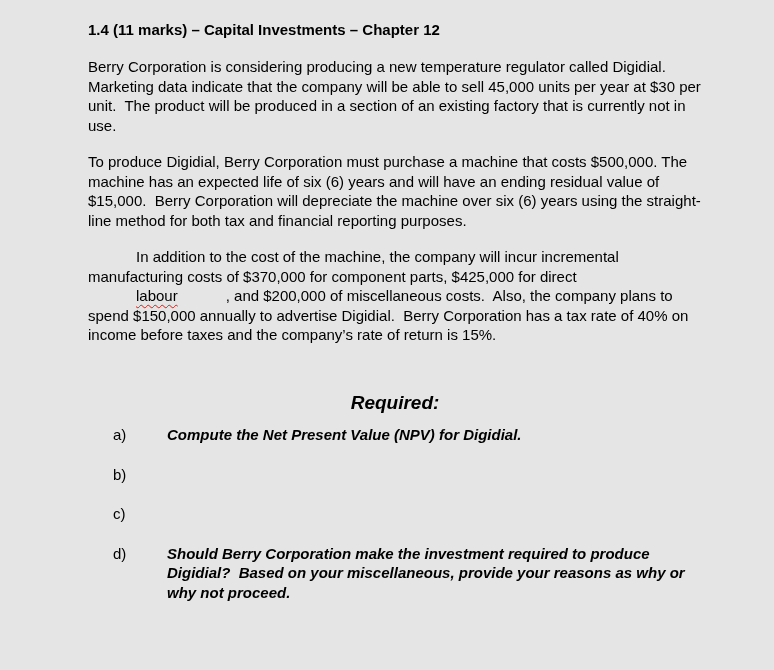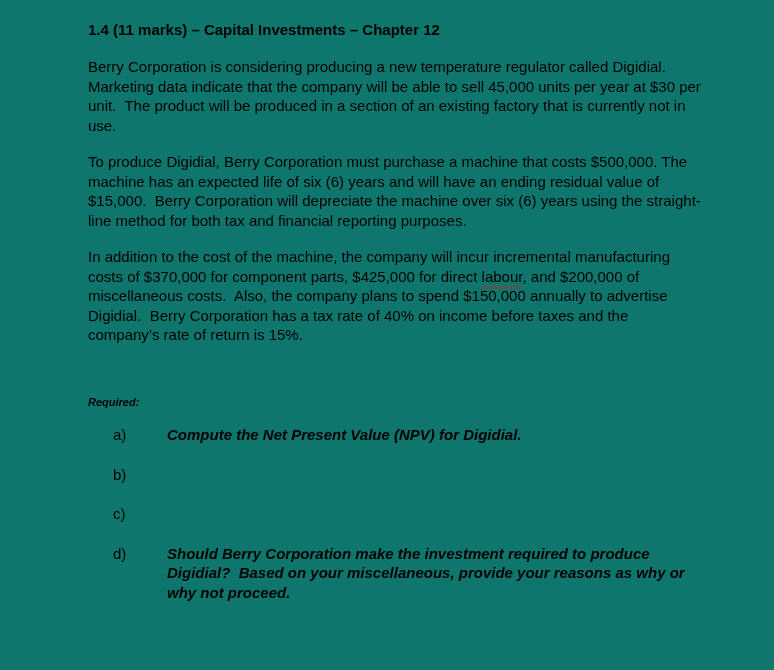--- a/index.html
+++ b/index.html
@@ -10,49 +10,50 @@
     width: 774px;
     height: 670px;
     overflow: hidden;
     font-family: "Liberation Sans", "DejaVu Sans", sans-serif;
     color: #000000;
   }
   .page {
     width: 774px;
     height: 670px;
     padding: 20px 72px 0 88px;
-    background: #0f766e;
+    background: #e5e5e5;
   }
   .doc-title {
     font-size: 15px;
     line-height: 19px;
     font-weight: bold;
     margin-bottom: 18px;
     white-space: pre-wrap;
   }
   .para {
     font-size: 15px;
     line-height: 19.5px;
     margin-bottom: 17px;
     white-space: pre-wrap;
   }
-  .para span { white-space: pre-wrap; }
+  .para span { white-space: pre-wrap; margin-left: 48px; }
   .spellcheck {
     text-decoration: underline wavy #e8150d;
     text-decoration-thickness: 1px;
     text-decoration-skip-ink: none;
     text-underline-offset: 3px;
   }
   .required-label {
-    font-size: 11px;
+    font-size: 19px;
     line-height: 19.5px;
     font-weight: bold;
     font-style: italic;
     margin-top: 48px;
     margin-bottom: 13px;
+    text-align: center;
   }
   .required-list {
     list-style: none;
     padding-left: 25px;
   }
   .required-item {
     display: flex;
     font-size: 15px;
     line-height: 19.5px;
     margin-bottom: 20px;

